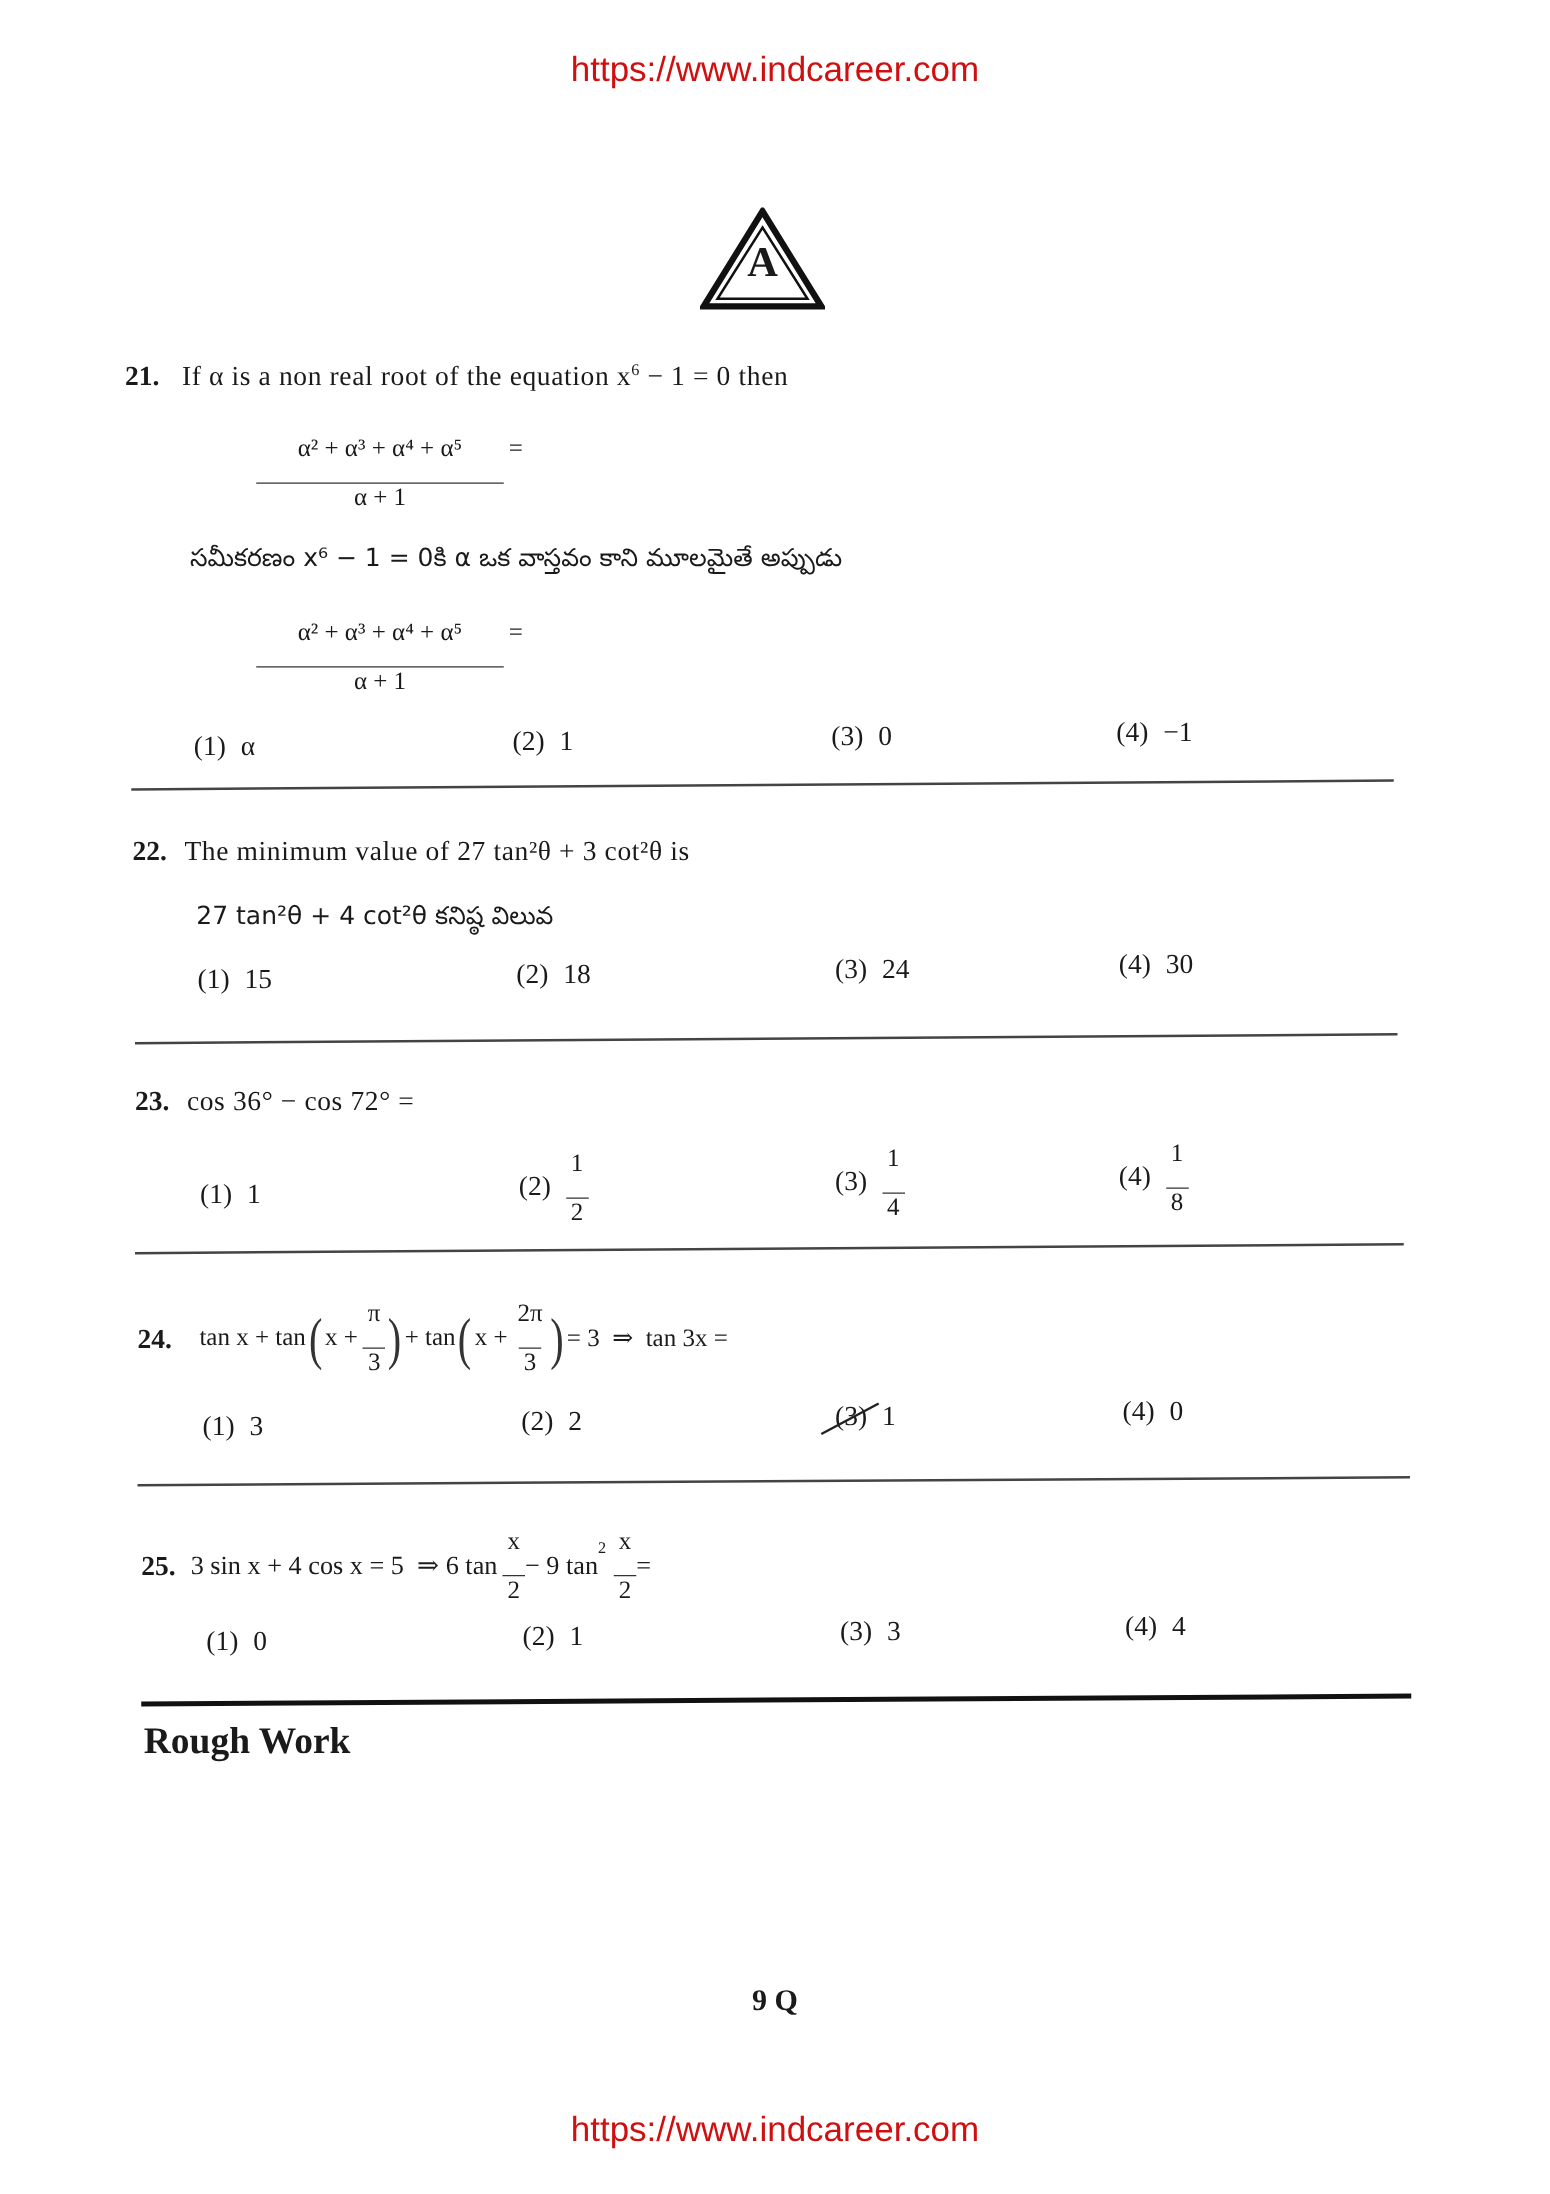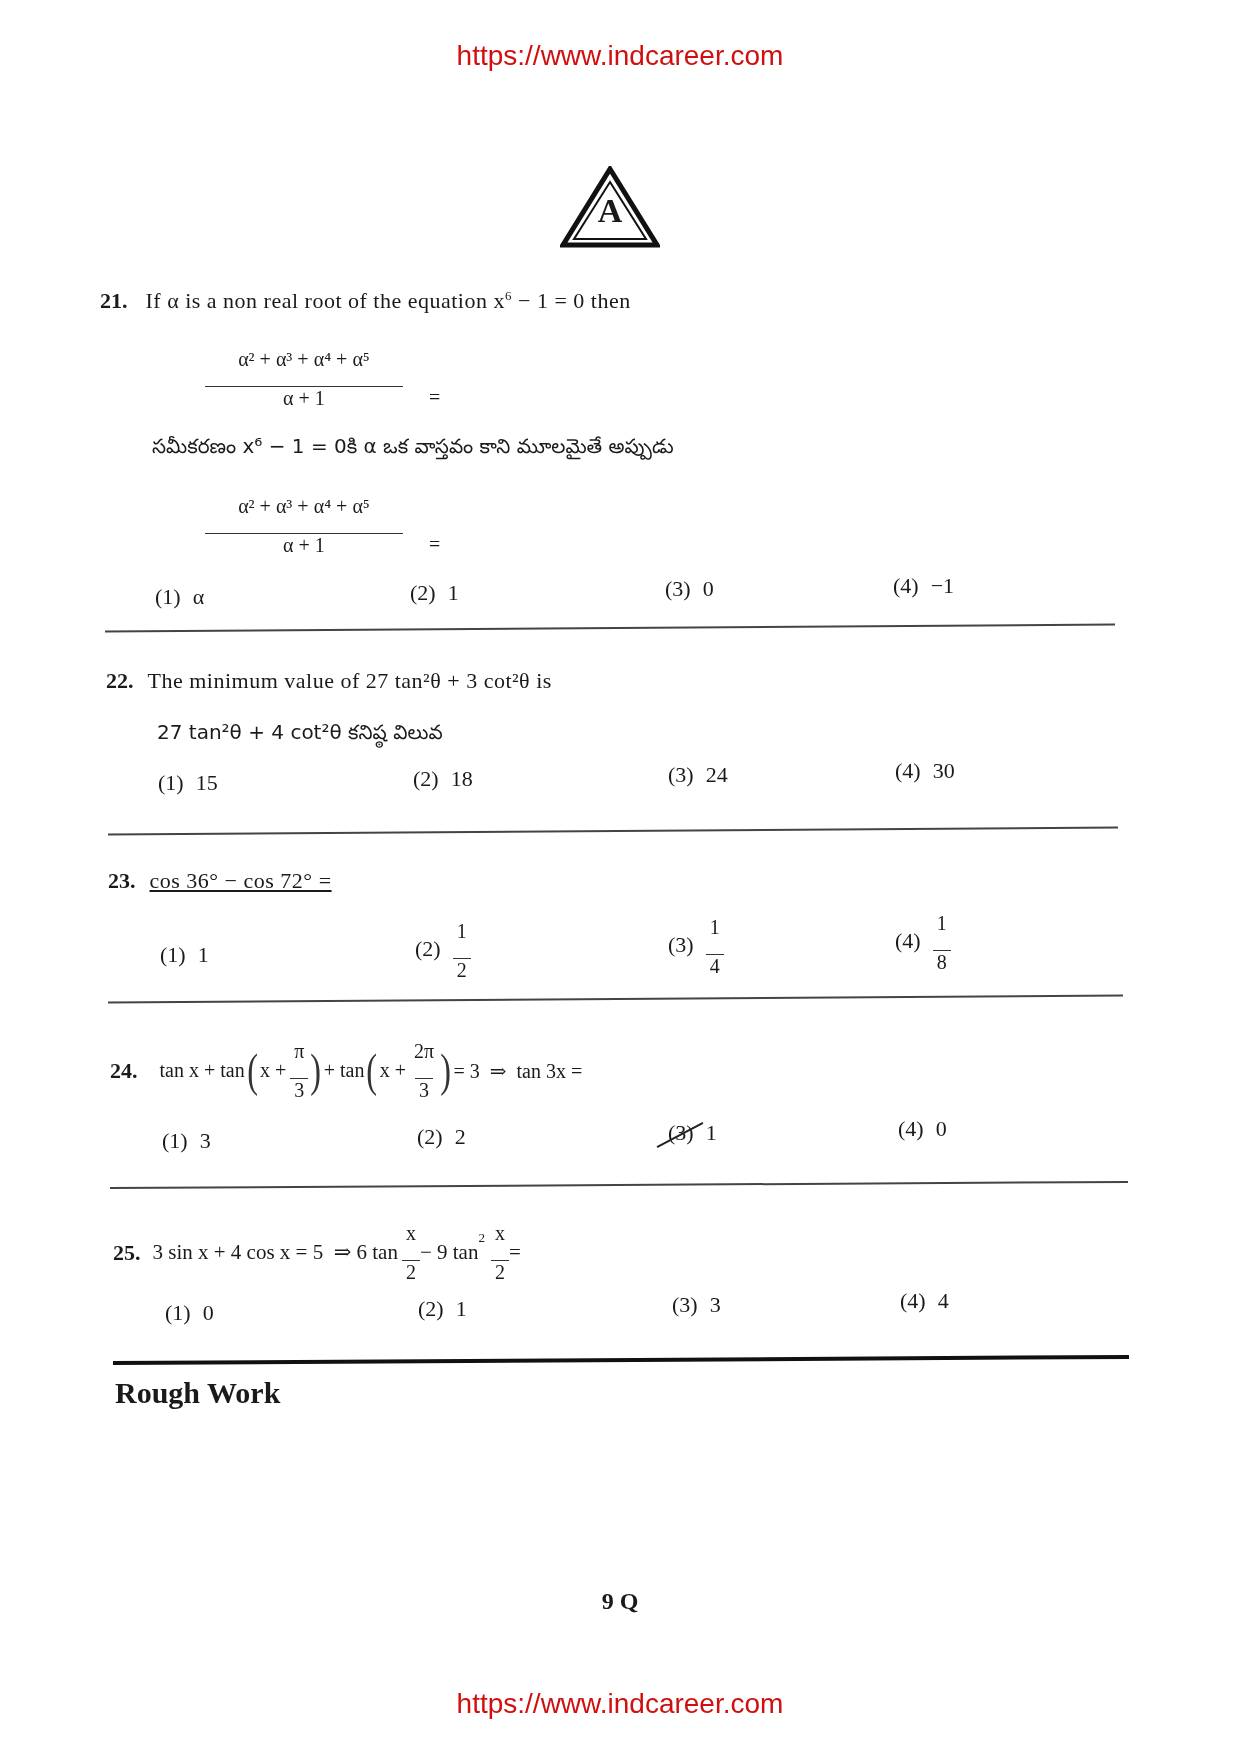--- a/index.html
+++ b/index.html
@@ -10,21 +10,21 @@
          font-family: "Liberation Sans", "DejaVu Sans", sans-serif; font-size: 28px;
          color: #d01010; text-decoration: none; }
   .qnum { font-weight: bold; font-size: 22px; }
   .qtext { font-size: 22px; letter-spacing: 0.5px; }
   .opt { position: absolute; font-size: 22px; white-space: nowrap; }
   .opt .lbl { margin-right: 12px; }
   .frac { display: inline-flex; flex-direction: column; align-items: center;
           vertical-align: middle; font-size: 20px; line-height: 1.1; }
   .frac .num { padding: 0 4px; }
   .frac .den { border-top: 1.5px solid #333; padding: 0 4px; margin-top: 16px; }
-  .bigfrac { position: absolute; display: flex; align-items: flex-end; font-size: 20px; gap: 22px; }
+  .bigfrac { position: absolute; display: flex; align-items: flex-start; font-size: 20px; }
   .bigfrac .frac { font-size: 20px; }
   .rule { position: absolute; height: 2px; background: #444; }
   .rule.thick { height: 4px; background: #111; }
   .telugu { font-family: "DejaVu Sans", sans-serif; font-size: 20px; }
   .paren { font-size: 46px; font-weight: 100; transform: scaleX(0.7); display: inline-block;
            vertical-align: middle; line-height: 1; color: #333; }
   sup { font-size: 13px; }
   .strike { position: relative; display: inline-block; }
   .strike::after { content: ""; position: absolute; left: -14px; top: 14px; width: 52px; height: 2px;
                    background: #222; transform: rotate(-28deg); }
@@ -79,21 +79,21 @@
 </div>
 <div class="abs telugu" style="left:157px; top:720px;">27 tan²θ + 4 cot²θ  కనిష్ఠ  విలువ</div>
 <div class="opt" style="left:158px; top:770px;"><span class="lbl">(1)</span><span>15</span></div>
 <div class="opt" style="left:413px; top:766px;"><span class="lbl">(2)</span><span>18</span></div>
 <div class="opt" style="left:668px; top:762px;"><span class="lbl">(3)</span><span>24</span></div>
 <div class="opt" style="left:895px; top:758px;"><span class="lbl">(4)</span><span>30</span></div>
 <div class="rule" style="left:108px; top:830px; width:1010px; transform:rotate(-0.4deg);"></div>
 
 <div class="abs" style="left:108px; top:868px;">
   <span class="qnum">23.</span>
-  <span class="qtext" style="margin-left:10px;text-decoration:underline;">cos 36° − cos 72° =</span>
+  <span class="qtext" style="margin-left:10px;">cos 36° − cos 72° =</span>
 </div>
 <div class="opt" style="left:160px; top:942px;"><span class="lbl">(1)</span><span>1</span></div>
 <div class="opt" style="left:415px; top:920px;"><span class="lbl">(2)</span><span class="frac">
       <span class="num">1</span>
       <span class="den">2</span>
     </span></div>
 <div class="opt" style="left:668px; top:916px;"><span class="lbl">(3)</span><span class="frac">
       <span class="num">1</span>
       <span class="den">4</span>
     </span></div>

